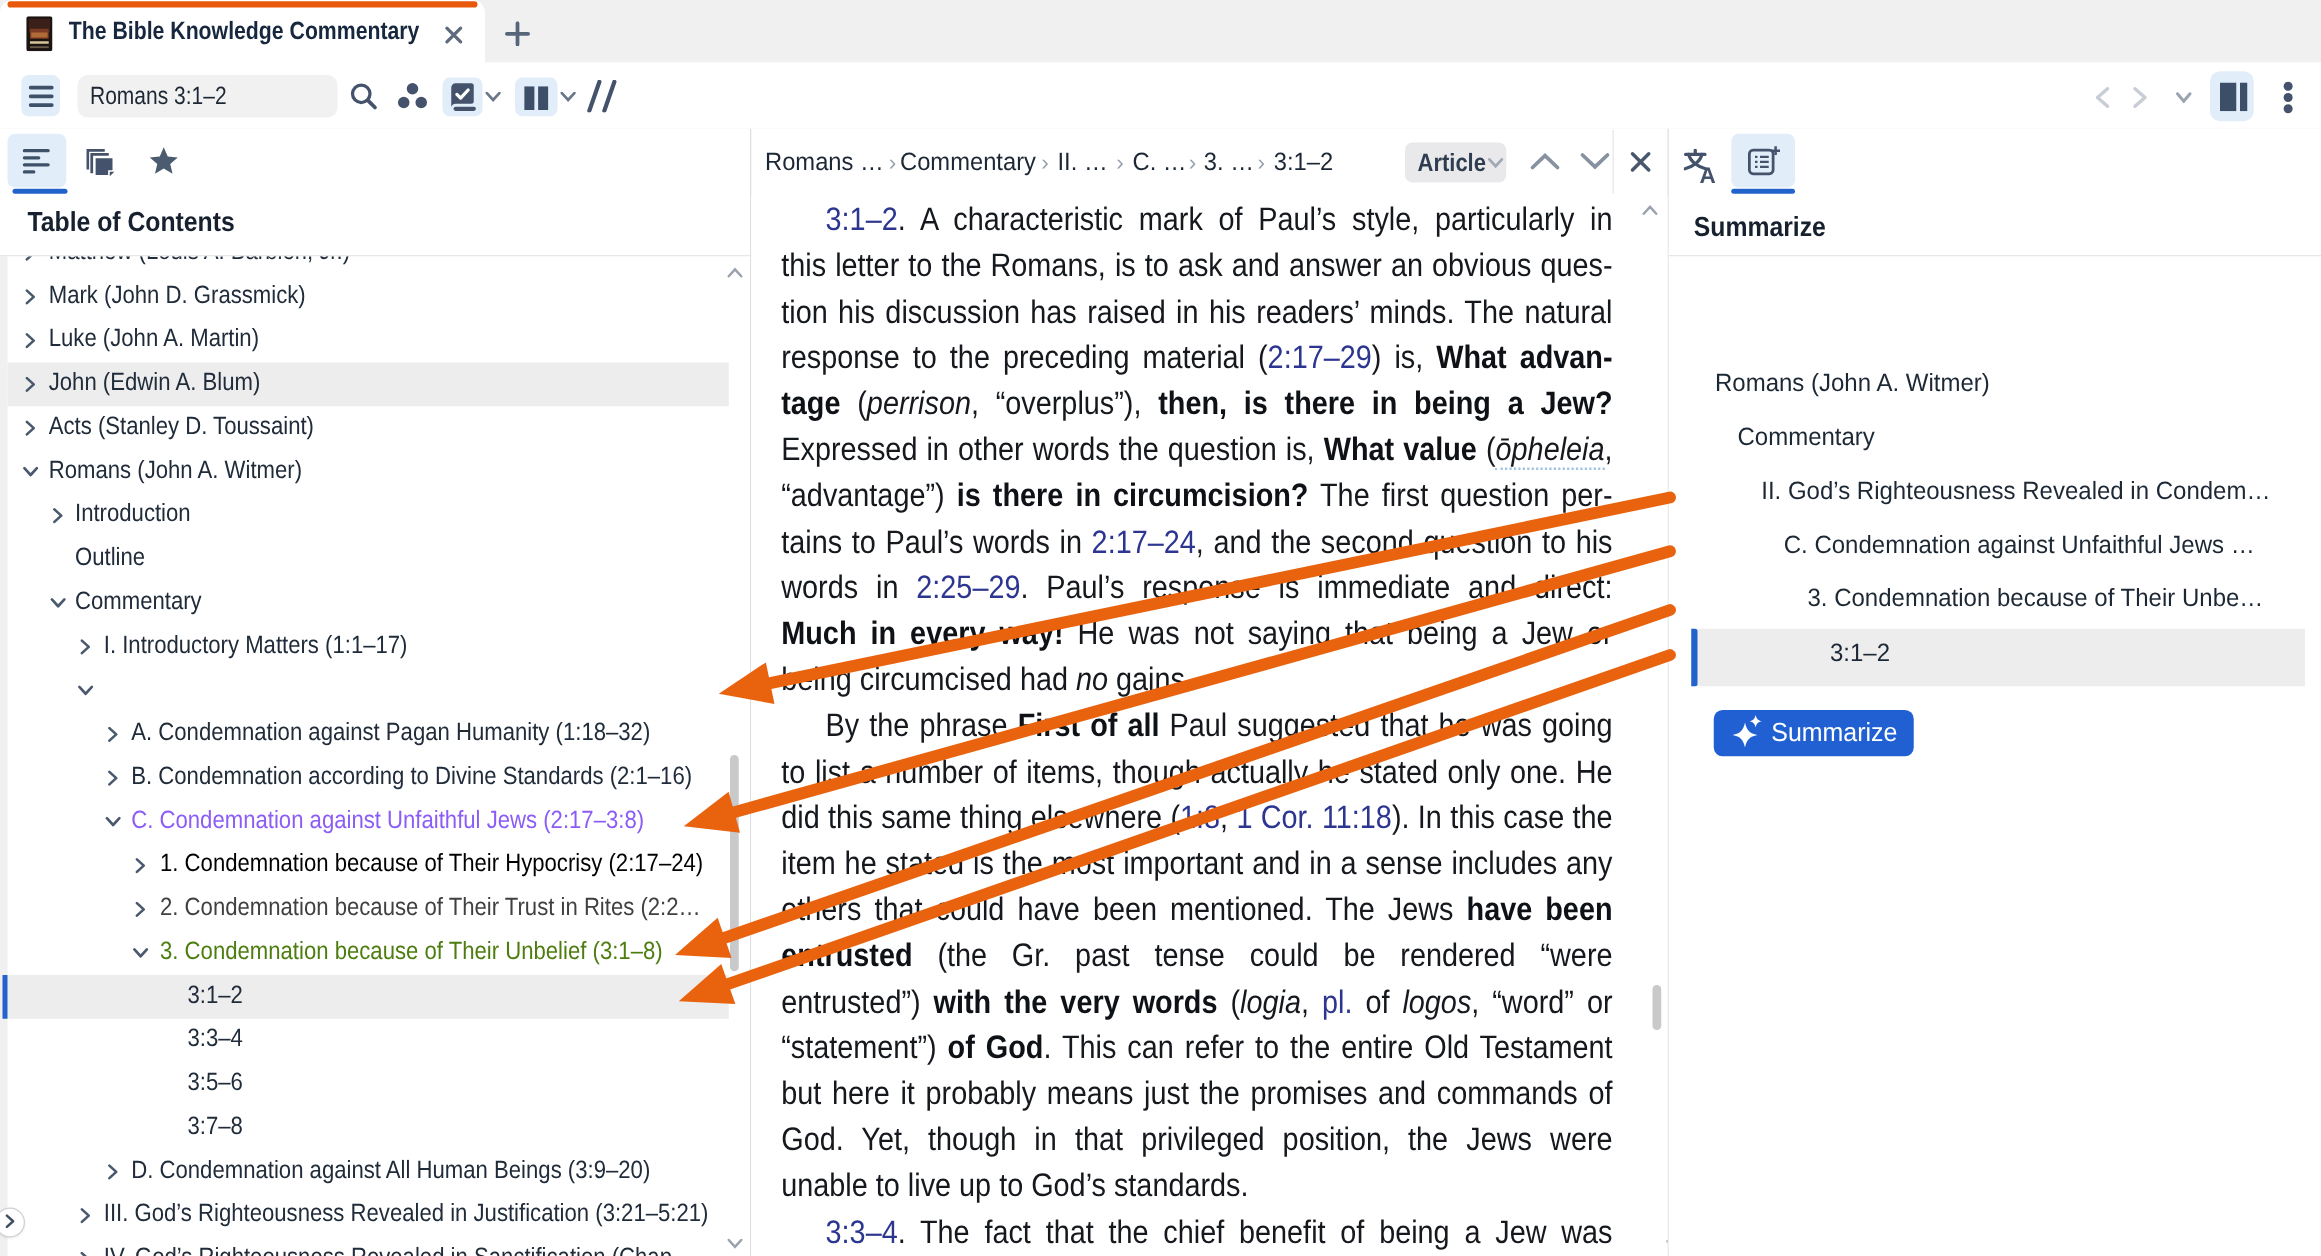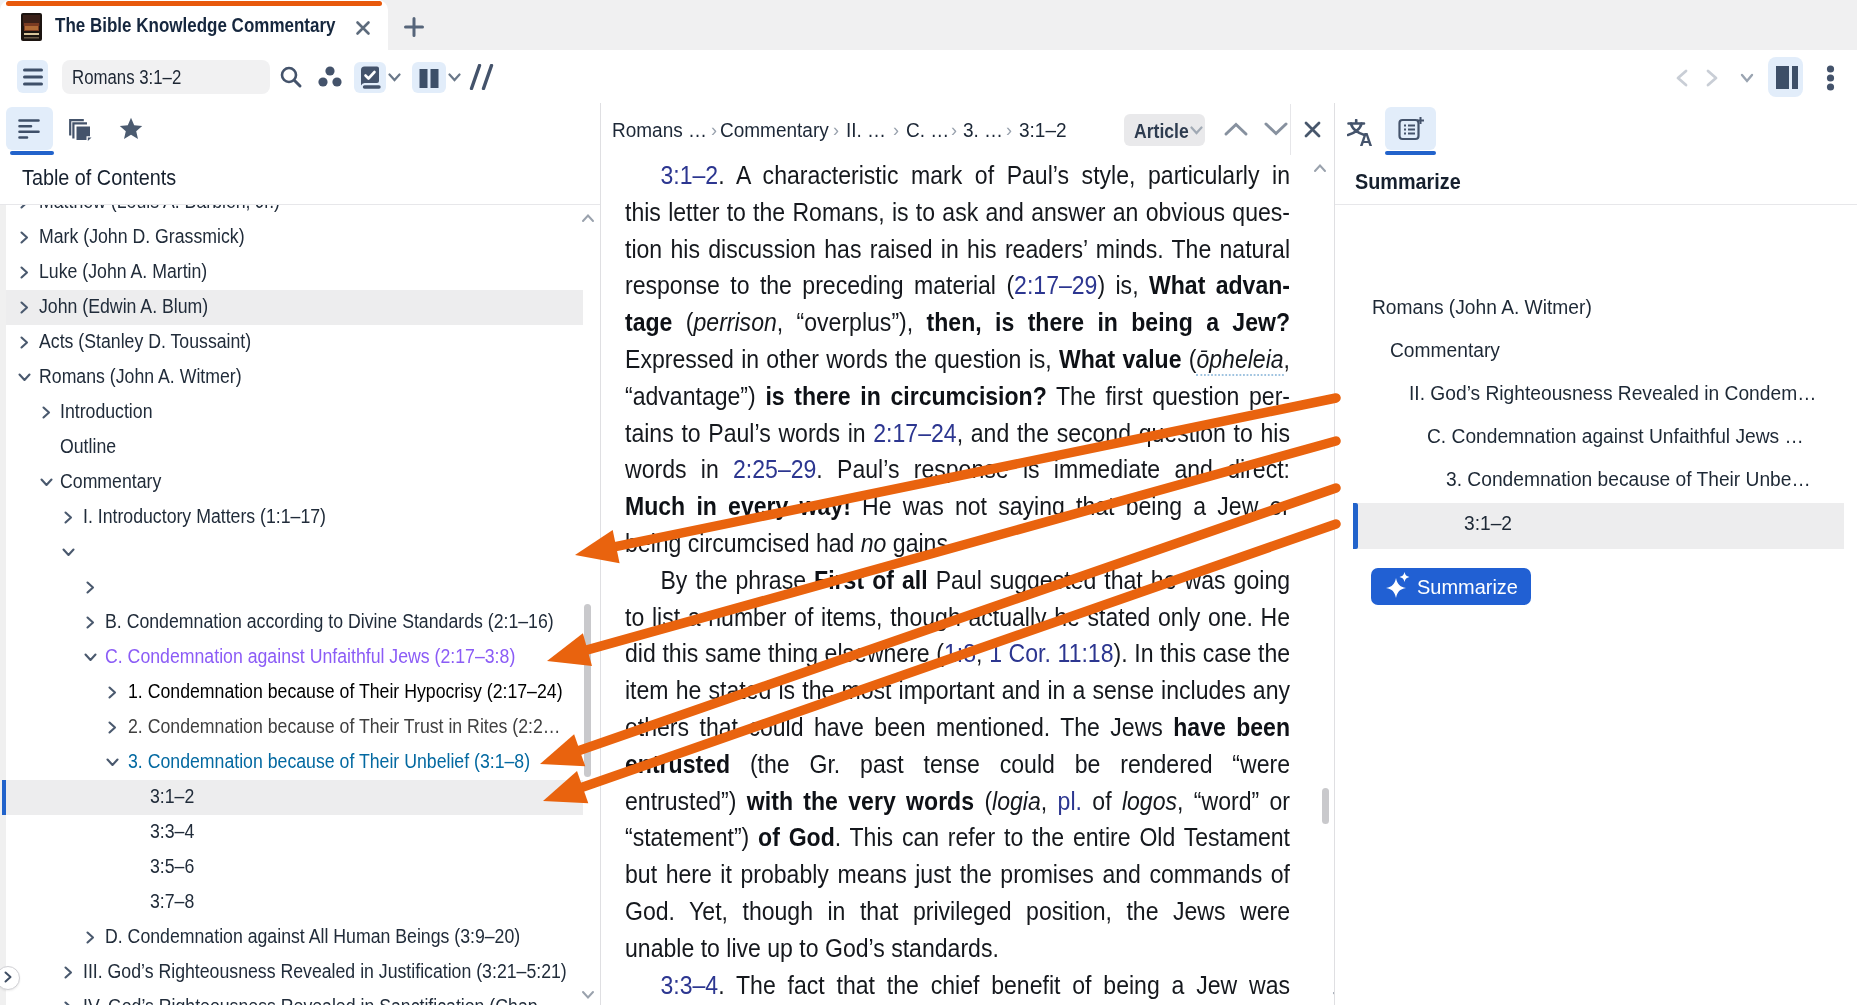--- a/index.html
+++ b/index.html
@@ -193,40 +193,41 @@
 <svg class="abs" style="left:64px;top:355.0px" width="9" height="13" viewBox="0 0 9 13">
         <path d="M1.5 1.5 L7 6.5 L1.5 11.5" stroke="#4a596e" stroke-width="2.1" fill="none" stroke-linecap="round" stroke-linejoin="round"></path>
       </svg>
 <div class="abs" style="left:83px;top:349.0px;font-size:20px;color:#212c3a;"><span class="cx" style="transform:scaleX(0.885)">I. Introductory Matters (1:1–17)</span></div>
 <svg class="abs" style="left:62px;top:392.0px" width="13" height="9" viewBox="0 0 13 9">
         <path d="M1.5 1.5 L6.5 7 L11.5 1.5" stroke="#4a596e" stroke-width="2.1" fill="none" stroke-linecap="round" stroke-linejoin="round"></path>
       </svg>
 <svg class="abs" style="left:86px;top:425.0px" width="9" height="13" viewBox="0 0 9 13">
         <path d="M1.5 1.5 L7 6.5 L1.5 11.5" stroke="#4a596e" stroke-width="2.1" fill="none" stroke-linecap="round" stroke-linejoin="round"></path>
       </svg>
+<div class="abs" style="left:105px;top:419.0px;font-size:20px;color:#212c3a;"><span class="cx" style="transform:scaleX(0.885)">A. Condemnation against Pagan Humanity (1:18–32)</span></div>
 <svg class="abs" style="left:86px;top:460.0px" width="9" height="13" viewBox="0 0 9 13">
         <path d="M1.5 1.5 L7 6.5 L1.5 11.5" stroke="#4a596e" stroke-width="2.1" fill="none" stroke-linecap="round" stroke-linejoin="round"></path>
       </svg>
 <div class="abs" style="left:105px;top:454.0px;font-size:20px;color:#212c3a;"><span class="cx" style="transform:scaleX(0.885)">B. Condemnation according to Divine Standards (2:1–16)</span></div>
 <svg class="abs" style="left:84px;top:497.0px" width="13" height="9" viewBox="0 0 13 9">
         <path d="M1.5 1.5 L6.5 7 L11.5 1.5" stroke="#4a596e" stroke-width="2.1" fill="none" stroke-linecap="round" stroke-linejoin="round"></path>
       </svg>
 <div class="abs" style="left:105px;top:489.0px;font-size:20px;color:#8b5cf6;"><span class="cx" style="transform:scaleX(0.885)">C. Condemnation against Unfaithful Jews (2:17–3:8)</span></div>
 <svg class="abs" style="left:108px;top:530.0px" width="9" height="13" viewBox="0 0 9 13">
         <path d="M1.5 1.5 L7 6.5 L1.5 11.5" stroke="#4a596e" stroke-width="2.1" fill="none" stroke-linecap="round" stroke-linejoin="round"></path>
       </svg>
 <div class="abs" style="left:128px;top:524.0px;font-size:20px;color:#000000;"><span class="cx" style="transform:scaleX(0.885)">1. Condemnation because of Their Hypocrisy (2:17–24)</span></div>
 <svg class="abs" style="left:108px;top:565.0px" width="9" height="13" viewBox="0 0 9 13">
         <path d="M1.5 1.5 L7 6.5 L1.5 11.5" stroke="#4a596e" stroke-width="2.1" fill="none" stroke-linecap="round" stroke-linejoin="round"></path>
       </svg>
 <div class="abs" style="left:128px;top:559.0px;font-size:20px;color:#404040;"><span class="cx" style="transform:scaleX(0.885)">2. Condemnation because of Their Trust in Rites (2:2…</span></div>
 <svg class="abs" style="left:106px;top:602.0px" width="13" height="9" viewBox="0 0 13 9">
         <path d="M1.5 1.5 L6.5 7 L11.5 1.5" stroke="#4a596e" stroke-width="2.1" fill="none" stroke-linecap="round" stroke-linejoin="round"></path>
       </svg>
-<div class="abs" style="left:128px;top:594.0px;font-size:20px;color:#0369a1;"><span class="cx" style="transform:scaleX(0.885)">3. Condemnation because of Their Unbelief (3:1–8)</span></div>
+<div class="abs" style="left:128px;top:594.0px;font-size:20px;color:#4d7c0f;"><span class="cx" style="transform:scaleX(0.885)">3. Condemnation because of Their Unbelief (3:1–8)</span></div>
 <div class="abs" style="left:6px;top:623.5px;width:577px;height:35px;background:#ededee;"></div>
 <div class="abs" style="left:2px;top:623.5px;width:4px;height:35px;background:#2263cb;"></div>
 <div class="abs" style="left:150px;top:629.0px;font-size:20px;color:#212c3a;"><span class="cx" style="transform:scaleX(0.885)">3:1–2</span></div>
 <div class="abs" style="left:150px;top:664.0px;font-size:20px;color:#212c3a;"><span class="cx" style="transform:scaleX(0.885)">3:3–4</span></div>
 <div class="abs" style="left:150px;top:699.0px;font-size:20px;color:#212c3a;"><span class="cx" style="transform:scaleX(0.885)">3:5–6</span></div>
 <div class="abs" style="left:150px;top:734.0px;font-size:20px;color:#212c3a;"><span class="cx" style="transform:scaleX(0.885)">3:7–8</span></div>
 <svg class="abs" style="left:86px;top:775.0px" width="9" height="13" viewBox="0 0 9 13">
         <path d="M1.5 1.5 L7 6.5 L1.5 11.5" stroke="#4a596e" stroke-width="2.1" fill="none" stroke-linecap="round" stroke-linejoin="round"></path>
       </svg>
 <div class="abs" style="left:105px;top:769.0px;font-size:20px;color:#212c3a;"><span class="cx" style="transform:scaleX(0.885)">D. Condemnation against All Human Beings (3:9–20)</span></div>
@@ -242,21 +243,21 @@
 <svg class="abs" style="left:581px;top:57px" width="14" height="10" viewBox="0 0 14 10">
         <path d="M2 8 L7 2.5 L12 8" stroke="#9aa2ad" stroke-width="2" fill="none" stroke-linecap="round"></path>
       </svg>
 <div class="abs" style="left:584px;top:448px;width:7px;height:173px;background:#c9c9cc;border-radius:4px;"></div>
 <svg class="abs" style="left:581px;top:834px" width="14" height="10" viewBox="0 0 14 10">
         <path d="M2 2 L7 7.5 L12 2" stroke="#9aa2ad" stroke-width="2" fill="none" stroke-linecap="round"></path>
       </svg>
 
 <div class="abs" style="left:0;top:0;width:600px;height:48px;background:#fff;border-bottom:1px solid #e7e7ea;"></div>
 
-<div class="abs" style="left:22px;top:9px;font-size:22px;font-weight:normal;color:#16202e;"><span class="cx" style="transform:scaleX(0.9)">Table of Contents</span></div>
+<div class="abs" style="left:22px;top:9px;font-size:22px;font-weight:bold;color:#16202e;"><span class="cx" style="transform:scaleX(0.9)">Table of Contents</span></div>
 </div>
 
 <div class="abs" style="left:-4px;top:966px;width:22px;height:22px;background:#fff;border:1px solid #d0d0d4;border-radius:50%;box-shadow:0 1px 2px rgba(0,0,0,.08);"></div>
 <svg class="abs" style="left:4px;top:971px" width="8" height="12" viewBox="0 0 8 12">
       <path d="M1.5 1.5 L6.5 6 L1.5 10.5" stroke="#3f4e63" stroke-width="2" fill="none" stroke-linecap="round" stroke-linejoin="round"></path>
     </svg>
 
 <style>
 .bt{font-size:26px;line-height:36.8px;color:#15181d;}
 .bt .jl{text-align:justify;text-align-last:justify;height:36.8px;overflow:visible;}

